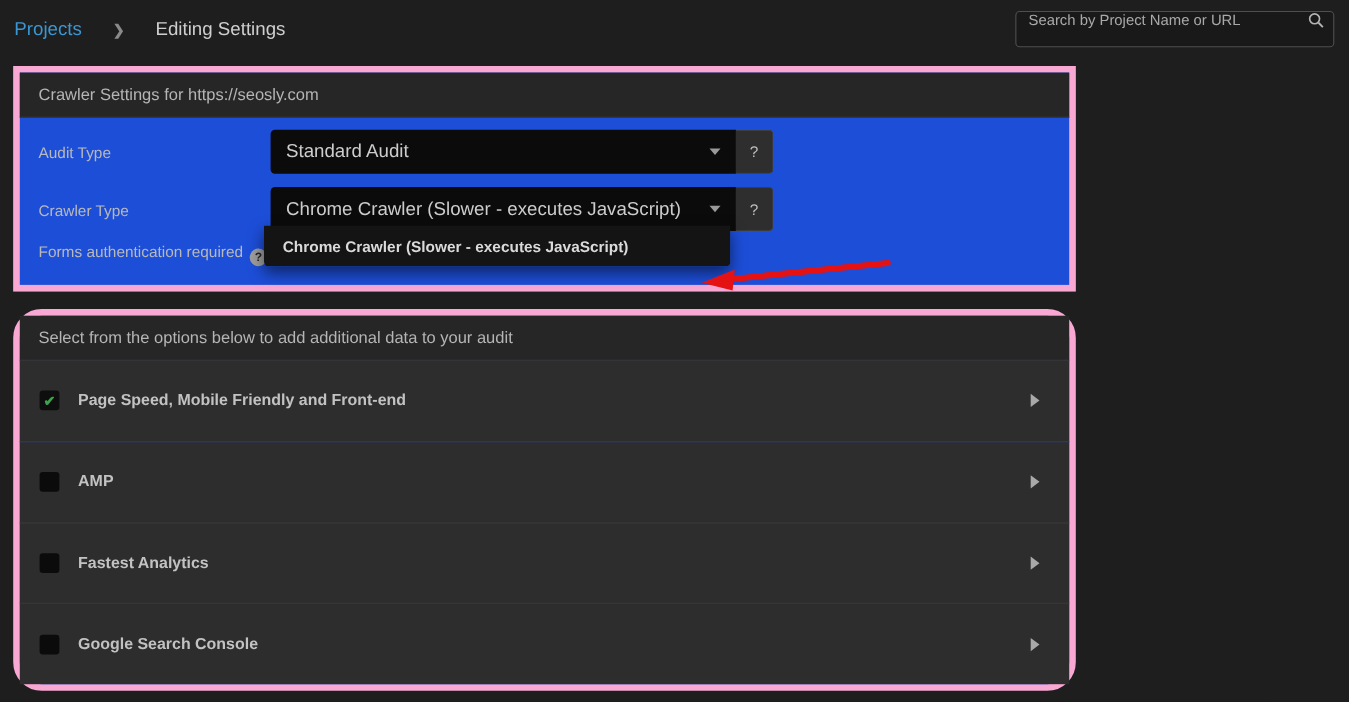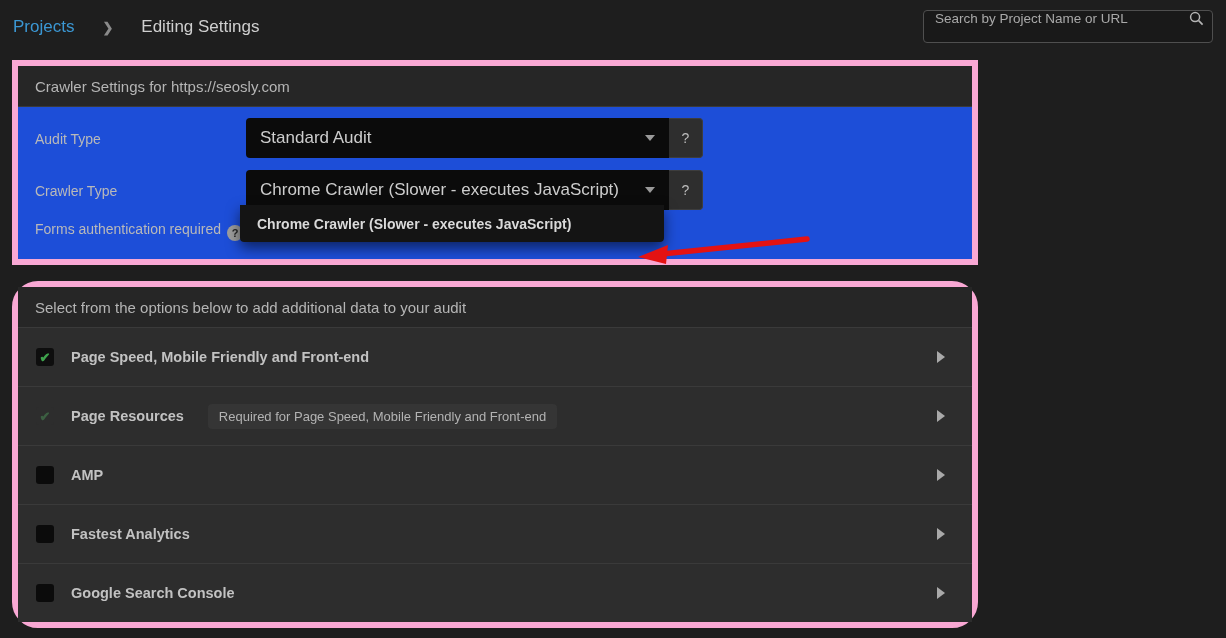--- a/index.html
+++ b/index.html
@@ -162,26 +162,20 @@
 <div class="panel" id="panel-options">
   <div class="panel-head">Select from the options below to add additional data to your audit</div>
   <div class="opt-rows">
 
     <div class="opt-row">
       <span class="cbx checked"></span>
       <span class="opt-label">Page Speed, Mobile Friendly and Front-end</span>
       <span class="row-chevron"></span>
     </div>
 
-    <div class="opt-row">
-      <span class="cbx checked-disabled"></span>
-      <span class="opt-label">Page Resources</span>
-      <span class="opt-badge">Required for Page Speed, Mobile Friendly and Front-end</span>
-      <span class="row-chevron"></span>
-    </div>
 
 
     <div class="opt-row">
       <span class="cbx unchecked"></span>
       <span class="opt-label">AMP</span>
       <span class="row-chevron"></span>
     </div>
 
     <div class="opt-row">
       <span class="cbx unchecked"></span>

